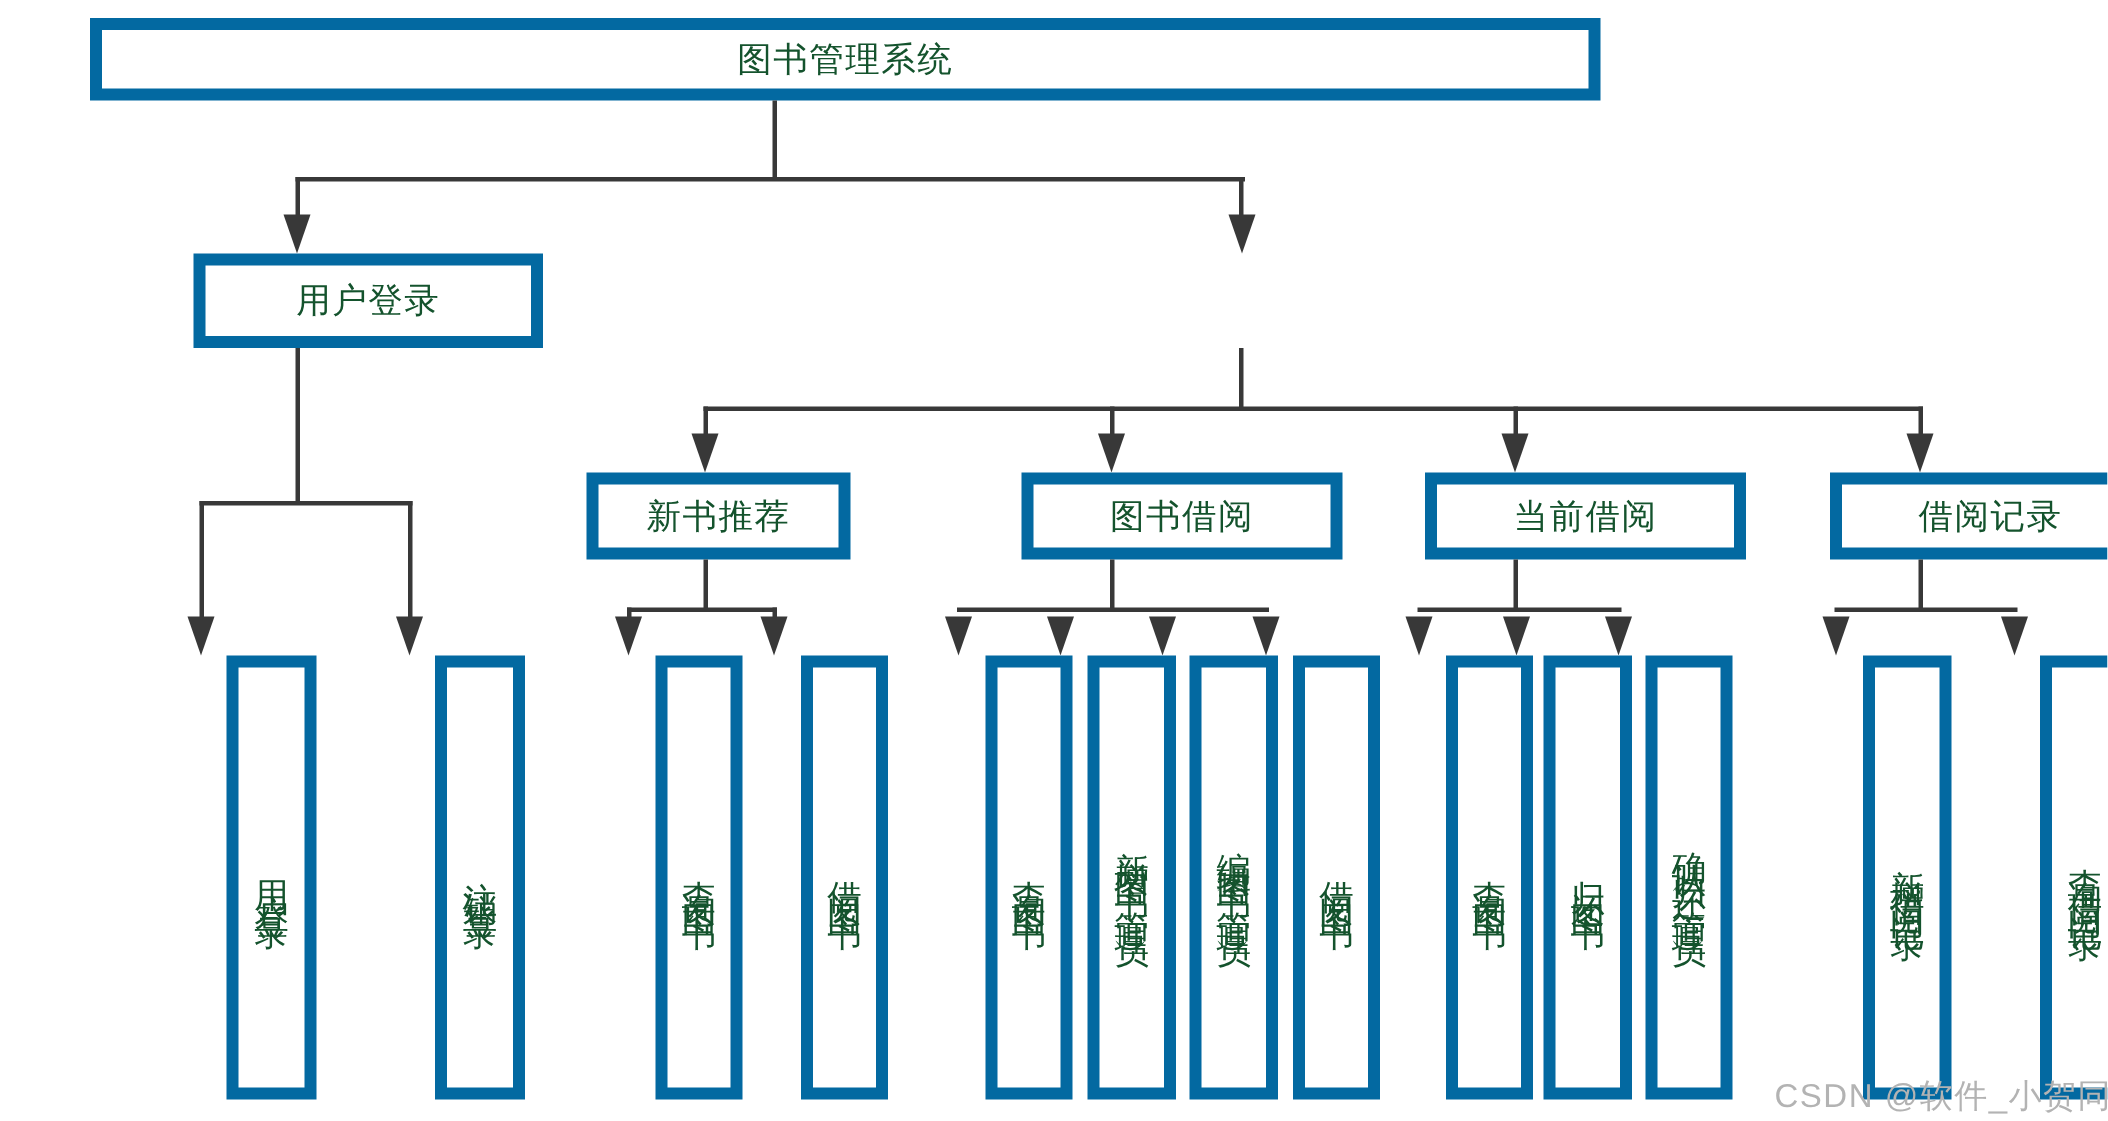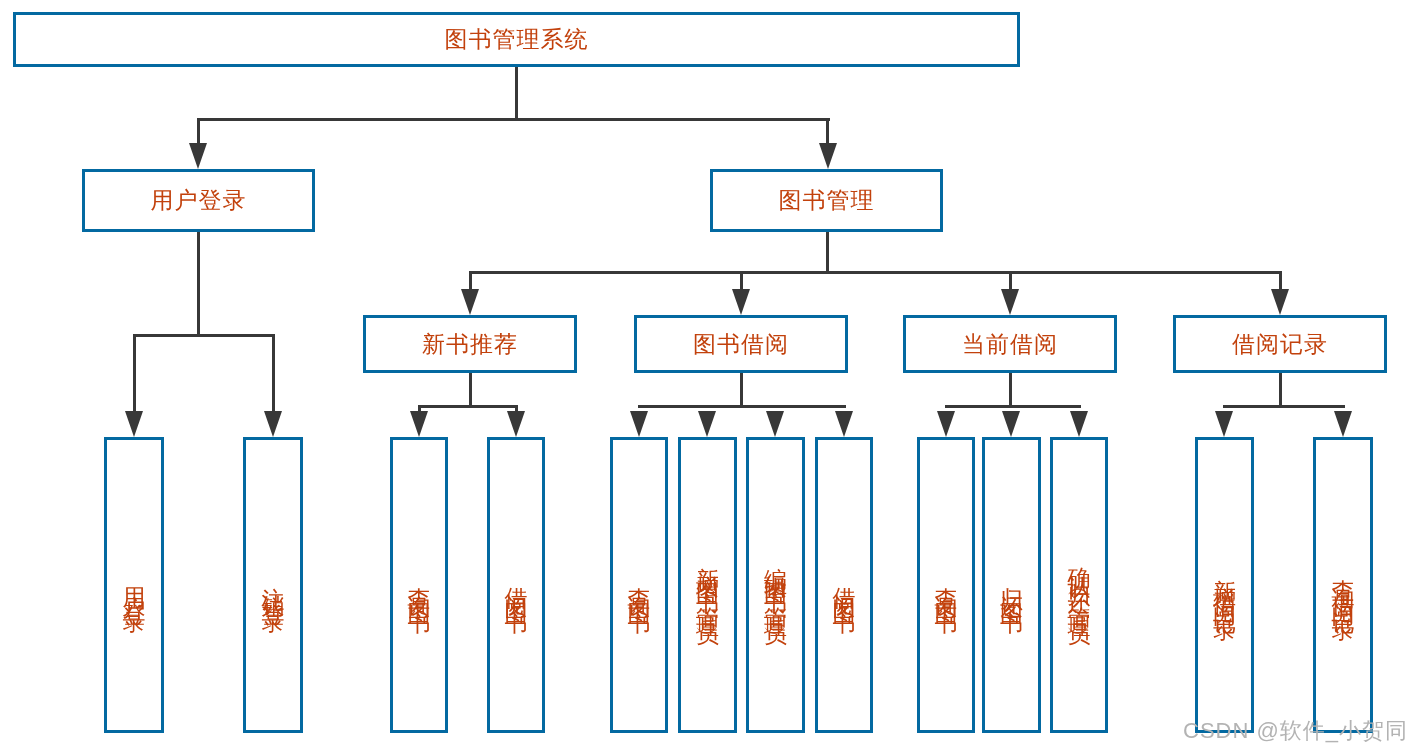--- a/index.html
+++ b/index.html
@@ -6,27 +6,28 @@
   #stage{
     position:relative;
     width:1405px;height:747px;
     background:#ffffff;
     font-family:"Liberation Sans","DejaVu Sans",sans-serif;
     overflow:hidden;
   }
   .box{
     position:absolute;
     box-sizing:border-box;
-    border:3px solid #0369a1;
+    border:8px solid #0369a1;
     background:#ffffff;
-    color:#c2410c;
+    color:#14532d;
     display:flex;
     align-items:center;
     justify-content:center;
     font-size:23px;
+    margin-left:47px;
   }
   .box.h{letter-spacing:1px;}
   .box.v{
     writing-mode:vertical-rl;
     letter-spacing:8px;
     line-height:1;
     text-align:center;
   }
   .hl,.vl{position:absolute;background:#383838;}
   .hl{height:3px;}
@@ -60,43 +61,40 @@
   <div class="vl" style="left:515px;top:67px;height:52px"></div>
   <div class="hl" style="left:197px;top:118px;width:633px"></div>
   <div class="vl" style="left:197px;top:118px;height:28px"></div>
   <div class="vl" style="left:826px;top:118px;height:28px"></div>
   <div class="ah" style="left:189px;top:143px"></div>
   <div class="ah" style="left:819px;top:143px"></div>
 
   <div class="box h" style="left:82px;top:169px;width:233px;height:63px">
     <span>用户登录</span>
   </div>
-  <div class="box h" style="left:710px;top:169px;width:233px;height:63px">
-    <span>图书管理</span>
-  </div>
 
   <div class="vl" style="left:197px;top:232px;height:104px"></div>
   <div class="hl" style="left:133px;top:334px;width:142px"></div>
   <div class="vl" style="left:133px;top:334px;height:80px"></div>
   <div class="vl" style="left:272px;top:334px;height:80px"></div>
   <div class="ah" style="left:125px;top:411px"></div>
   <div class="ah" style="left:264px;top:411px"></div>
 
   <div class="vl" style="left:826px;top:232px;height:41px"></div>
   <div class="hl" style="left:469px;top:271px;width:813px"></div>
   <div class="vl" style="left:469px;top:271px;height:22px"></div>
   <div class="vl" style="left:740px;top:271px;height:22px"></div>
   <div class="vl" style="left:1009px;top:271px;height:22px"></div>
   <div class="vl" style="left:1279px;top:271px;height:22px"></div>
   <div class="ah" style="left:461px;top:289px"></div>
   <div class="ah" style="left:732px;top:289px"></div>
   <div class="ah" style="left:1001px;top:289px"></div>
   <div class="ah" style="left:1271px;top:289px"></div>
 
-  <div class="box h" style="left:363px;top:315px;width:214px;height:58px">
+  <div class="box h" style="left:344px;top:315px;width:176px;height:58px">
     <span>新书推荐</span>
   </div>
   <div class="box h" style="left:903px;top:315px;width:214px;height:58px">
     <span>当前借阅</span>
   </div>
   <div class="box h" style="left:634px;top:315px;width:214px;height:58px">
     <span>图书借阅</span>
   </div>
   <div class="box h" style="left:1173px;top:315px;width:214px;height:58px">
     <span>借阅记录</span>

